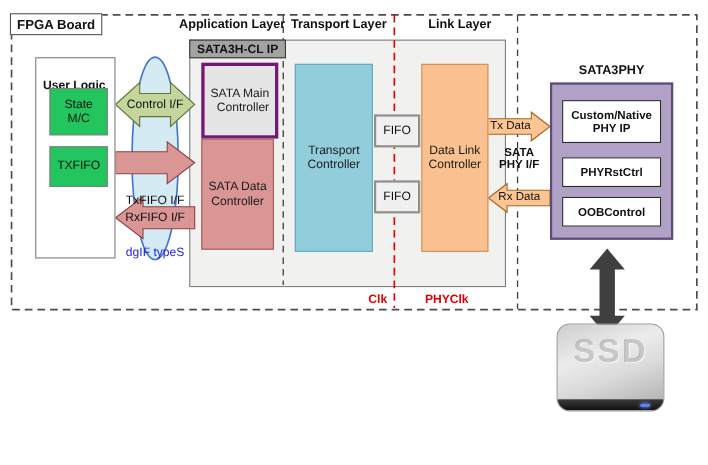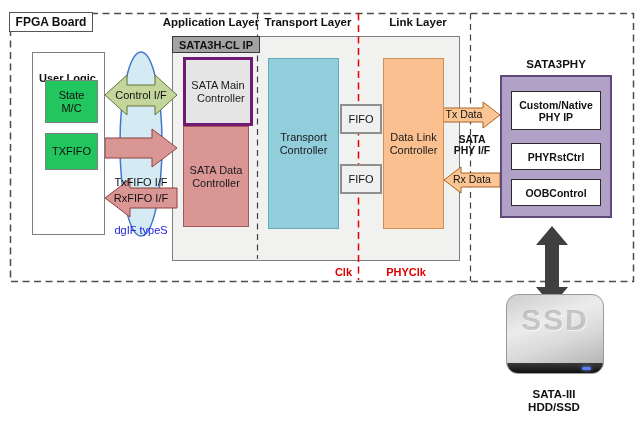--- a/index.html
+++ b/index.html
@@ -153,16 +153,14 @@
   <div class="abs ctr white-blk oob-box">OOBControl</div>
 
   <div class="abs clk-label">Clk</div>
   <div class="abs phyclk-label">PHYClk</div>
 
   <div class="abs ssd">
     <div class="ssd-text">SSD</div>
     <div class="ssd-strip"></div>
     <div class="ssd-led"></div>
   </div>
-  <div class="abs ssd-label multiline">SATA-III
-HDD/SSD</div>
 
 </div>
 
 </body></html>

